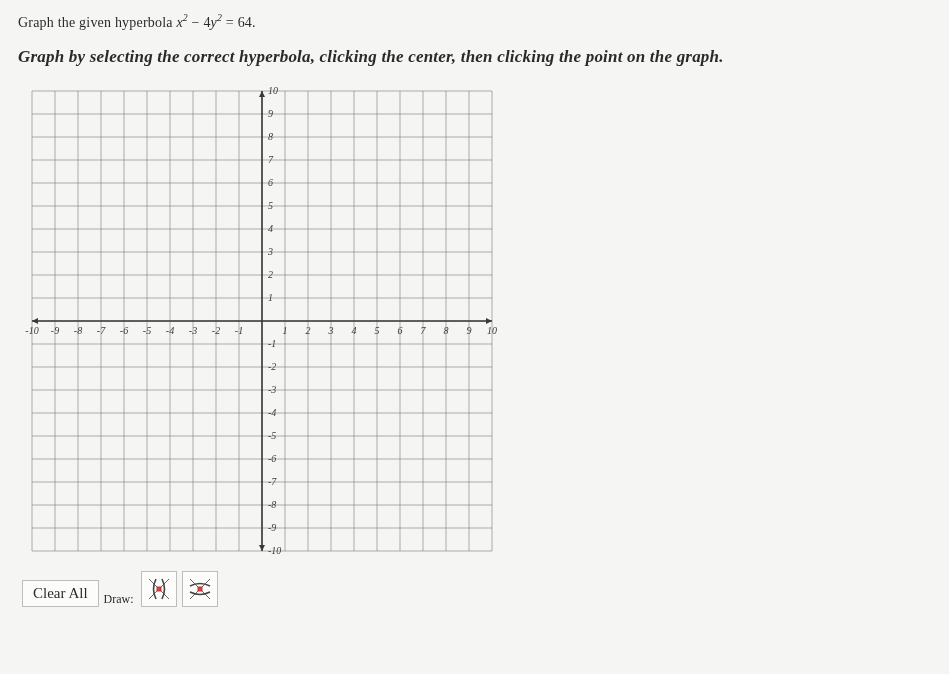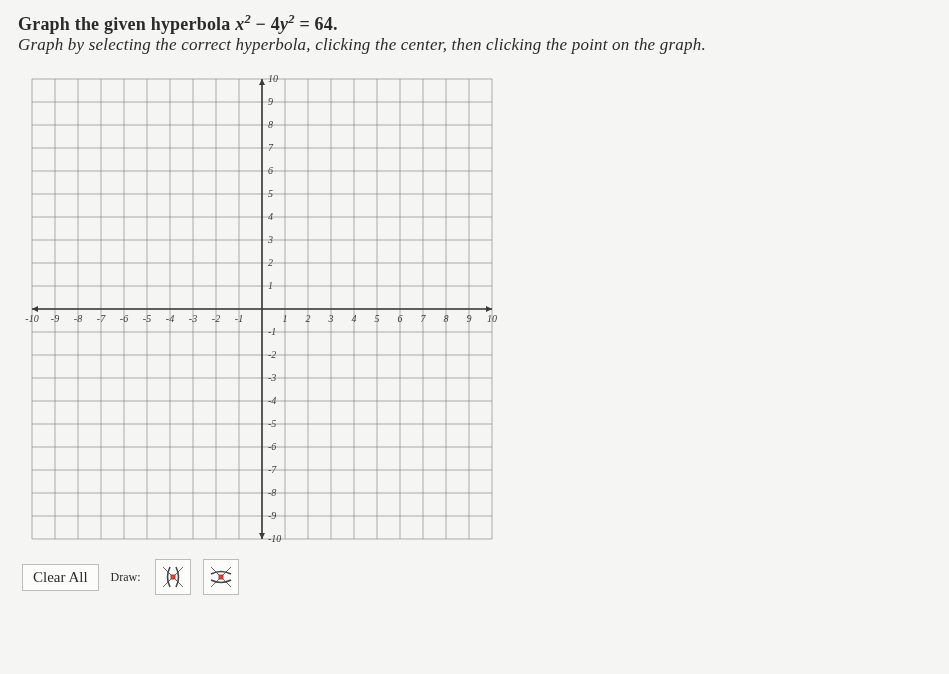--- a/index.html
+++ b/index.html
@@ -5,27 +5,28 @@
     * { box-sizing: border-box; margin: 0; padding: 0; }
     body {
       font-family: Georgia, 'Times New Roman', serif;
       background: #f5f5f3;
       width: 949px;
       height: 674px;
       padding: 12px 18px;
       color: #2a2a2a;
     }
     .question-text {
-      font-size: 18px;
-      font-weight: bold;
+      font-size: 14px;
+      font-weight: normal;
+      margin-bottom: 16px;
       letter-spacing: 0.2px;
     }
     .instruction-text {
       font-size: 17px;
-      font-weight: normal;
+      font-weight: bold;
       font-style: italic;
       margin-bottom: 14px;
       letter-spacing: 0.2px;
     }
     .eq-sup { font-size: 0.7em; vertical-align: super; font-style: italic;}
     .eq-var { font-style: italic; }
 
     .graph-container {
       width: 480px;
       height: 480px;
@@ -33,22 +34,22 @@
       margin-left: 4px;
       margin-bottom: 10px;
     }
     .graph-container svg {
       width: 100%;
       height: 100%;
     }
 
     .toolbar {
       display: flex;
-      align-items: center;
-      gap: 12px;
+      align-items: flex-end;
+      gap: 5px;
       margin-left: 4px;
     }
     .clear-btn {
       border: 1px solid #bdbdbd;
       background: #fcfcfa;
       padding: 4px 10px;
       font-size: 15px;
       font-family: inherit;
       cursor: pointer;
       color: #2a2a2a;

